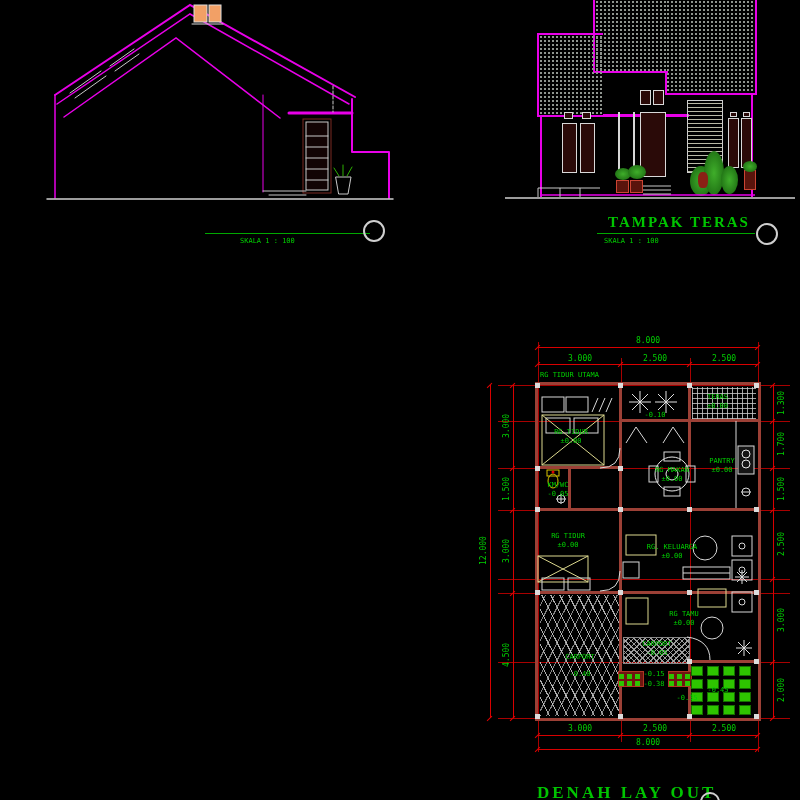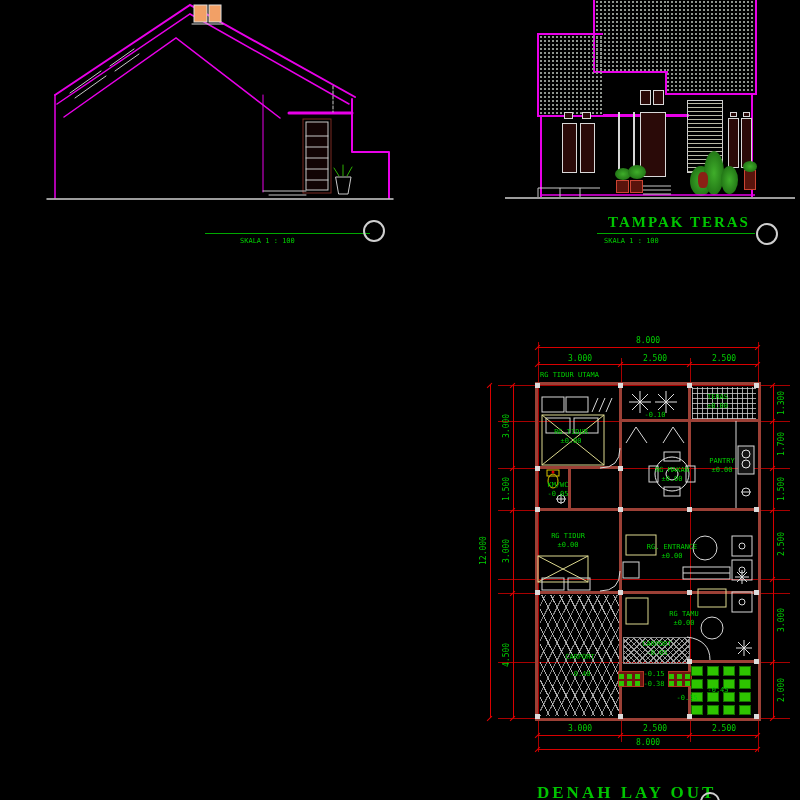--- a/index.html
+++ b/index.html
@@ -310,21 +310,21 @@
   </div>
   <div class="abs g center lbl" style="left:648px;top:466px;width:48px;">
     <span>RG MAKAN</span><br>
     <span>±0.00</span>
   </div>
   <div class="abs g center lbl" style="left:698px;top:457px;width:48px;">
     <span>PANTRY</span><br>
     <span>±0.00</span>
   </div>
   <div class="abs g center lbl" style="left:644px;top:543px;width:56px;">
-    <span>RG. ENTRANCE</span><br>
+    <span>RG. KELUARGA</span><br>
     <span>±0.00</span>
   </div>
   <div class="abs g center lbl" style="left:662px;top:610px;width:44px;">
     <span>RG TAMU</span><br>
     <span>±0.00</span>
   </div>
   <div class="abs g center lbl" style="left:556px;top:649px;width:48px;line-height:2.4;">
     <span>CARPORT</span><br>
     <span>-0.40</span>
   </div>

